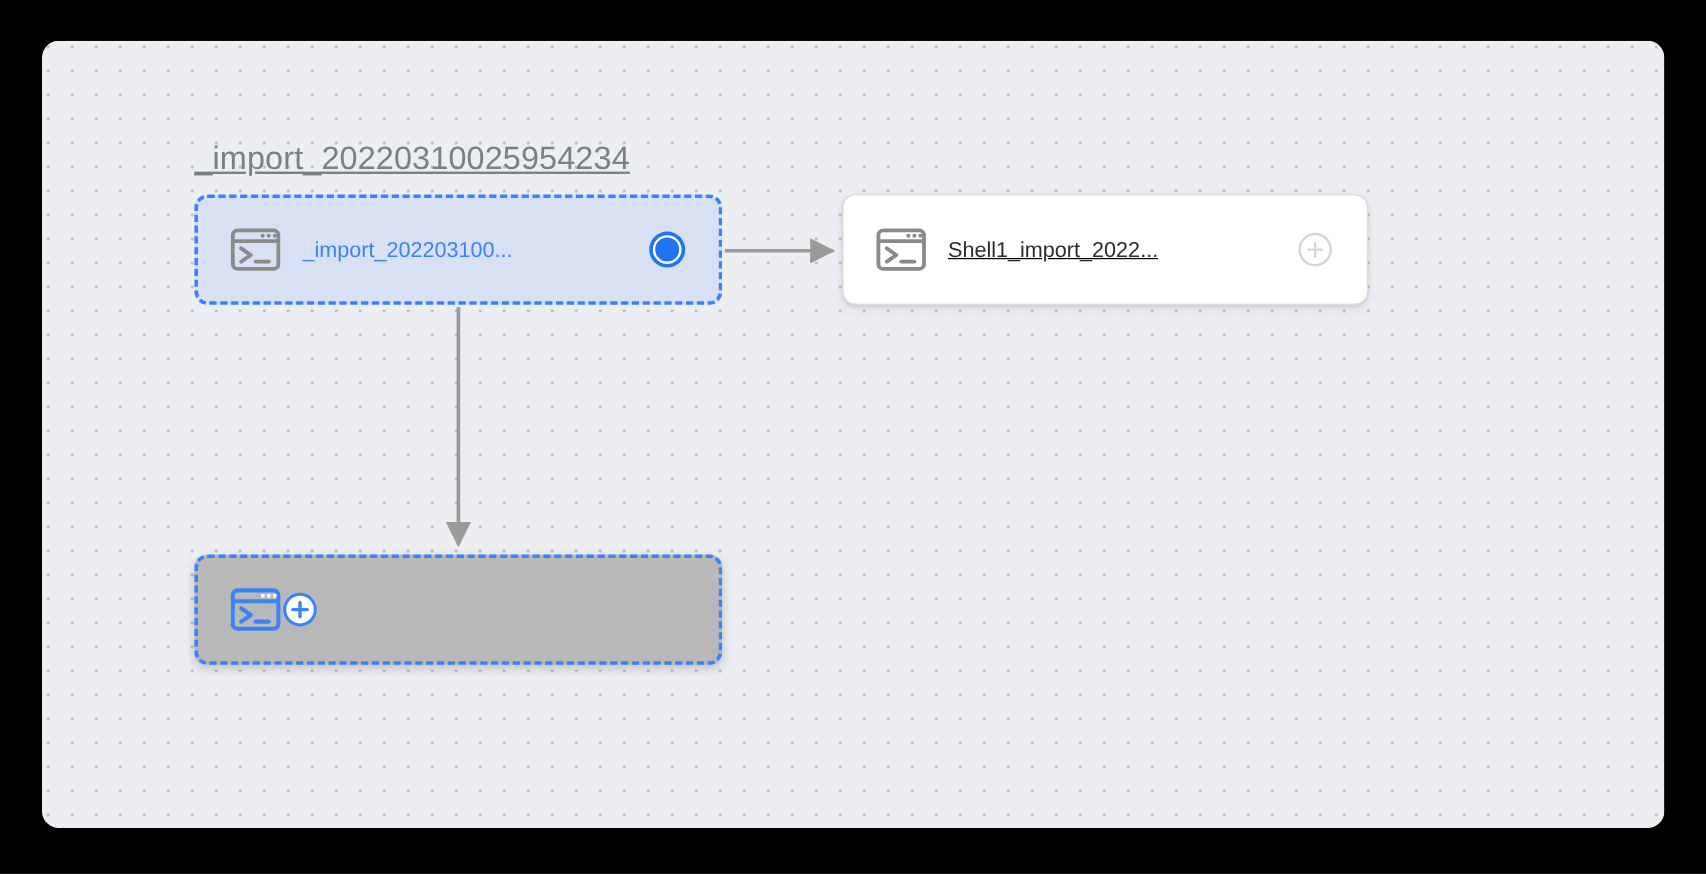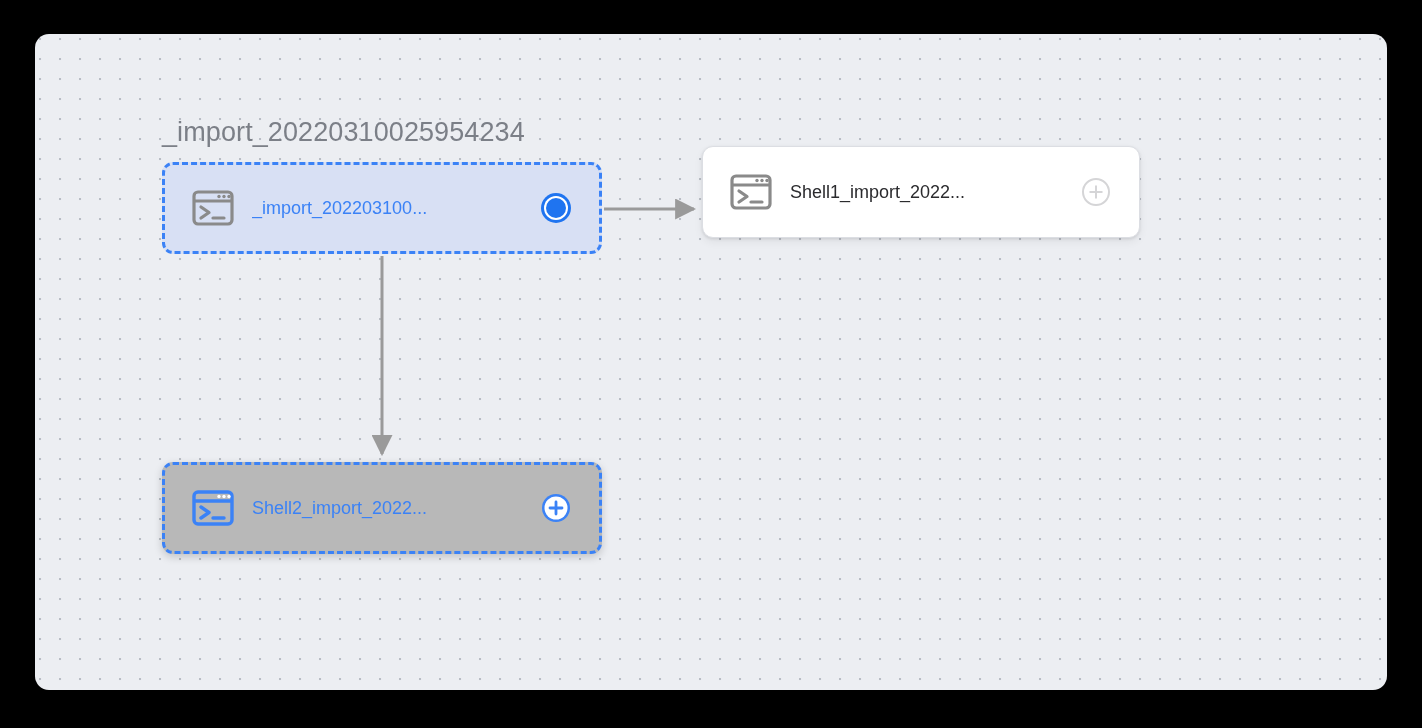--- a/index.html
+++ b/index.html
@@ -47,20 +47,21 @@
   
   .group-label {
     position: absolute;
     left: 127px;
     top: 82px;
     font-size: 27px;
     line-height: 32px;
     color: #7b7f87;
     letter-spacing: 0.1px;
     white-space: nowrap;
+    text-decoration: underline;
   }
 
   
   .node {
     position: absolute;
     display: flex;
     align-items: center;
     border-radius: 11px;
   }
 
@@ -68,26 +69,27 @@
     left: 127px;
     top: 128px;
     width: 440px;
     height: 92px;
     background: #d8e0f4;
     border: 3px dashed #3b82f6;
   }
 
   .node-shell1 {
     left: 667px;
-    top: 112px;
+    top: 128px;
     width: 438px;
     height: 92px;
     background: #ffffff;
     border: 1.5px solid #dcdee3;
     box-shadow: 0 1px 3px rgba(0,0,0,0.10), 0 4px 10px rgba(0,0,0,0.06);
+    text-decoration: underline;
   }
 
   .node-shell2 {
     left: 127px;
     top: 428px;
     width: 440px;
     height: 92px;
     background: #b8b8b8;
     border: 3px dashed #3b82f6;
     box-shadow: 0 3px 8px rgba(0,0,0,0.18);
@@ -177,21 +179,20 @@
     <div class="node node-shell2">
       <svg class="term-icon" viewBox="0 0 42 36">
         <rect x="2" y="2" width="38" height="32" rx="4" ry="4" fill="none" stroke="#3b82f6" stroke-width="3.4"></rect>
         <line x1="2" y1="11" x2="40" y2="11" stroke="#3b82f6" stroke-width="3.4"></line>
         <circle cx="27" cy="6.5" r="1.7" fill="#ffffff"></circle>
         <circle cx="32" cy="6.5" r="1.7" fill="#ffffff"></circle>
         <circle cx="37" cy="6.5" r="1.7" fill="#ffffff"></circle>
         <polyline points="9,17 17,22.5 9,28" fill="none" stroke="#3b82f6" stroke-width="3.4" stroke-linecap="round" stroke-linejoin="round"></polyline>
         <line x1="21" y1="28" x2="32" y2="28" stroke="#3b82f6" stroke-width="3.4" stroke-linecap="round"></line>
       </svg>
-      <div class="node-label label-blue">Shell2_import_2022...</div>
       <svg class="handle" viewBox="0 0 32 32">
         <circle cx="16" cy="16" r="14" fill="#3b82f6"></circle>
         <circle cx="16" cy="16" r="11.5" fill="#ffffff"></circle>
         <line x1="16" y1="10" x2="16" y2="22" stroke="#3b82f6" stroke-width="2.8" stroke-linecap="round"></line>
         <line x1="10" y1="16" x2="22" y2="16" stroke="#3b82f6" stroke-width="2.8" stroke-linecap="round"></line>
       </svg>
     </div>
 
   </div>
 </div>

